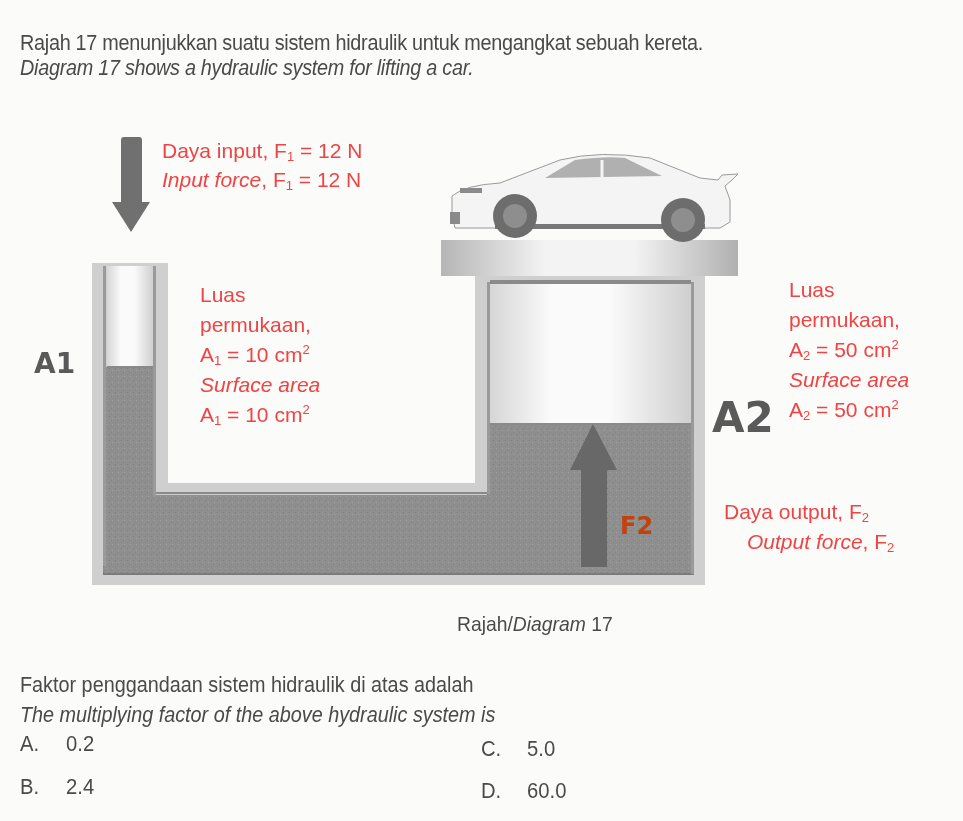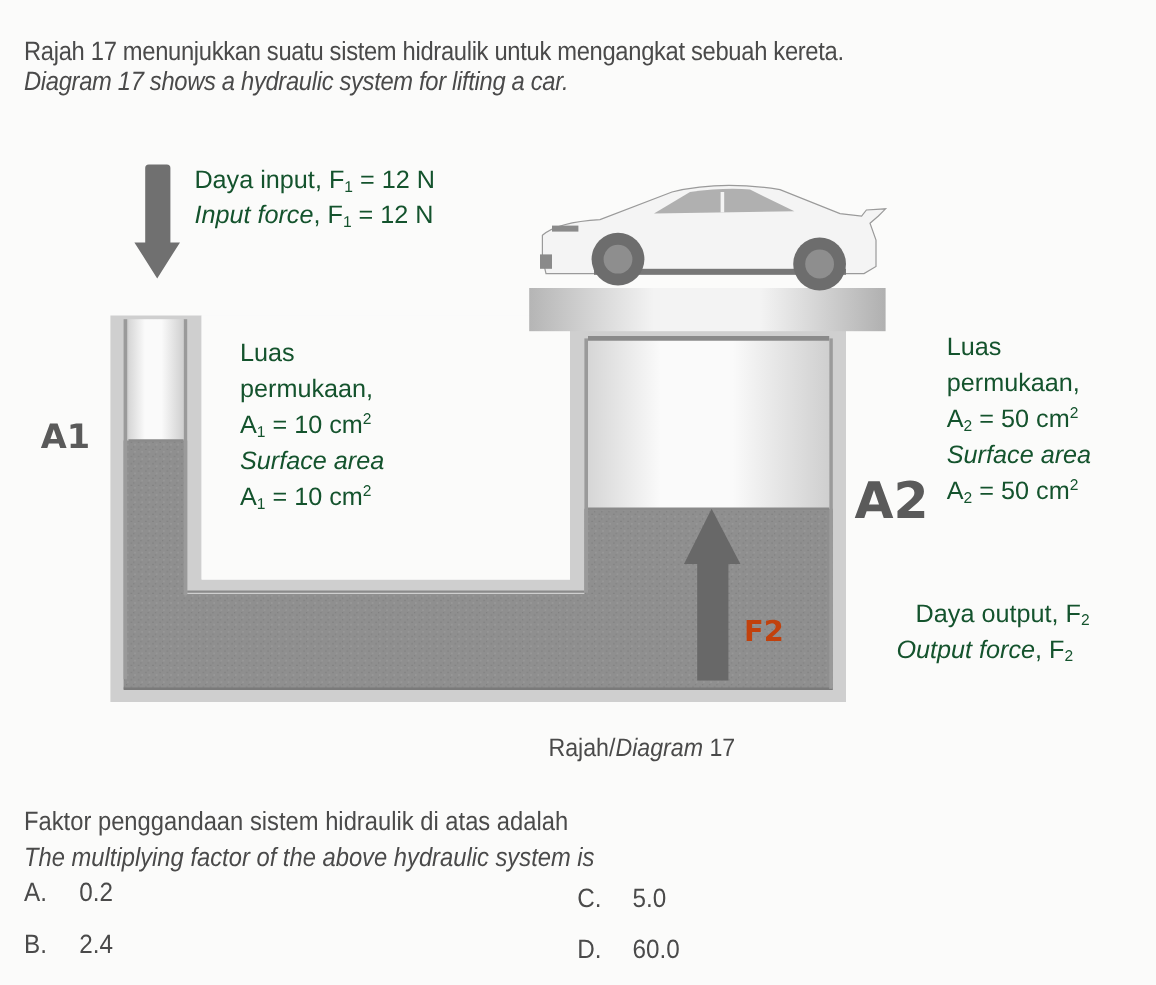--- a/index.html
+++ b/index.html
@@ -5,21 +5,21 @@
     html, body { margin: 0; padding: 0; }
     body {
       width: 963px; height: 821px; position: relative; overflow: hidden;
       background: #fbfbfa; color: #4a4a4a;
       font-family: "Liberation Sans", "DejaVu Sans", sans-serif;
     }
     .abs { position: absolute; }
     .intro1 { left: 20px; top: 30px; font-size: 22px; letter-spacing: -0.3px; transform: scaleX(0.9); transform-origin: left top; white-space: nowrap; }
     .intro2 { left: 20px; top: 55px; font-size: 22px; font-style: italic; letter-spacing: -0.3px; transform: scaleX(0.9); transform-origin: left top; white-space: nowrap; }
 
-    .lbl { font-size: 21px; line-height: 30px; white-space: nowrap; color: #14532d; }
+    .lbl { font-size: 21px; line-height: 30px; white-space: nowrap; color: #ef4444; }
     .lbl i { font-style: italic; text-align: center; }
     sub, sup { font-size: 13px; line-height: 0; }
     sub { vertical-align: -3px; }
     sup { vertical-align: 8px; }
 
     .big { font-weight: bold; color: #5a5a5a; font-family: "DejaVu Sans", sans-serif; }
 
     .question1 { left: 20px; top: 672px; font-size: 22px; transform: scaleX(0.9); transform-origin: left top; white-space: nowrap; }
     .question2 { left: 20px; top: 702px; font-size: 22px; font-style: italic; transform: scaleX(0.9); transform-origin: left top; white-space: nowrap; }
     .opt { font-size: 22px; white-space: nowrap; transform: scaleX(0.92); transform-origin: left top; }
@@ -126,21 +126,21 @@
 <div class="abs lbl" style="left:789px;top:275px;">
   <div>Luas</div>
   <div>permukaan,</div>
   <div><span>A</span><sub>2</sub><span> = 50 cm</span><sup>2</sup></div>
   <div><i>Surface area</i></div>
   <div><span>A</span><sub>2</sub><span> = 50 cm</span><sup>2</sup></div>
 </div>
 
 <div class="abs big" style="left:620px;top:512px;font-size:24px;color:#c2410c;">F2</div>
 
-<div class="abs lbl" style="left:763px;top:497px;">
+<div class="abs lbl" style="left:724px;top:497px;">
   <span>Daya output, F</span><sub>2</sub>
 </div>
 <div class="abs lbl" style="left:747px;top:527px;">
   <i>Output force</i><span>, F</span><sub>2</sub>
 </div>
 
 <div class="abs caption">
   <span>Rajah/</span><i>Diagram</i><span> 17</span>
 </div>
 

